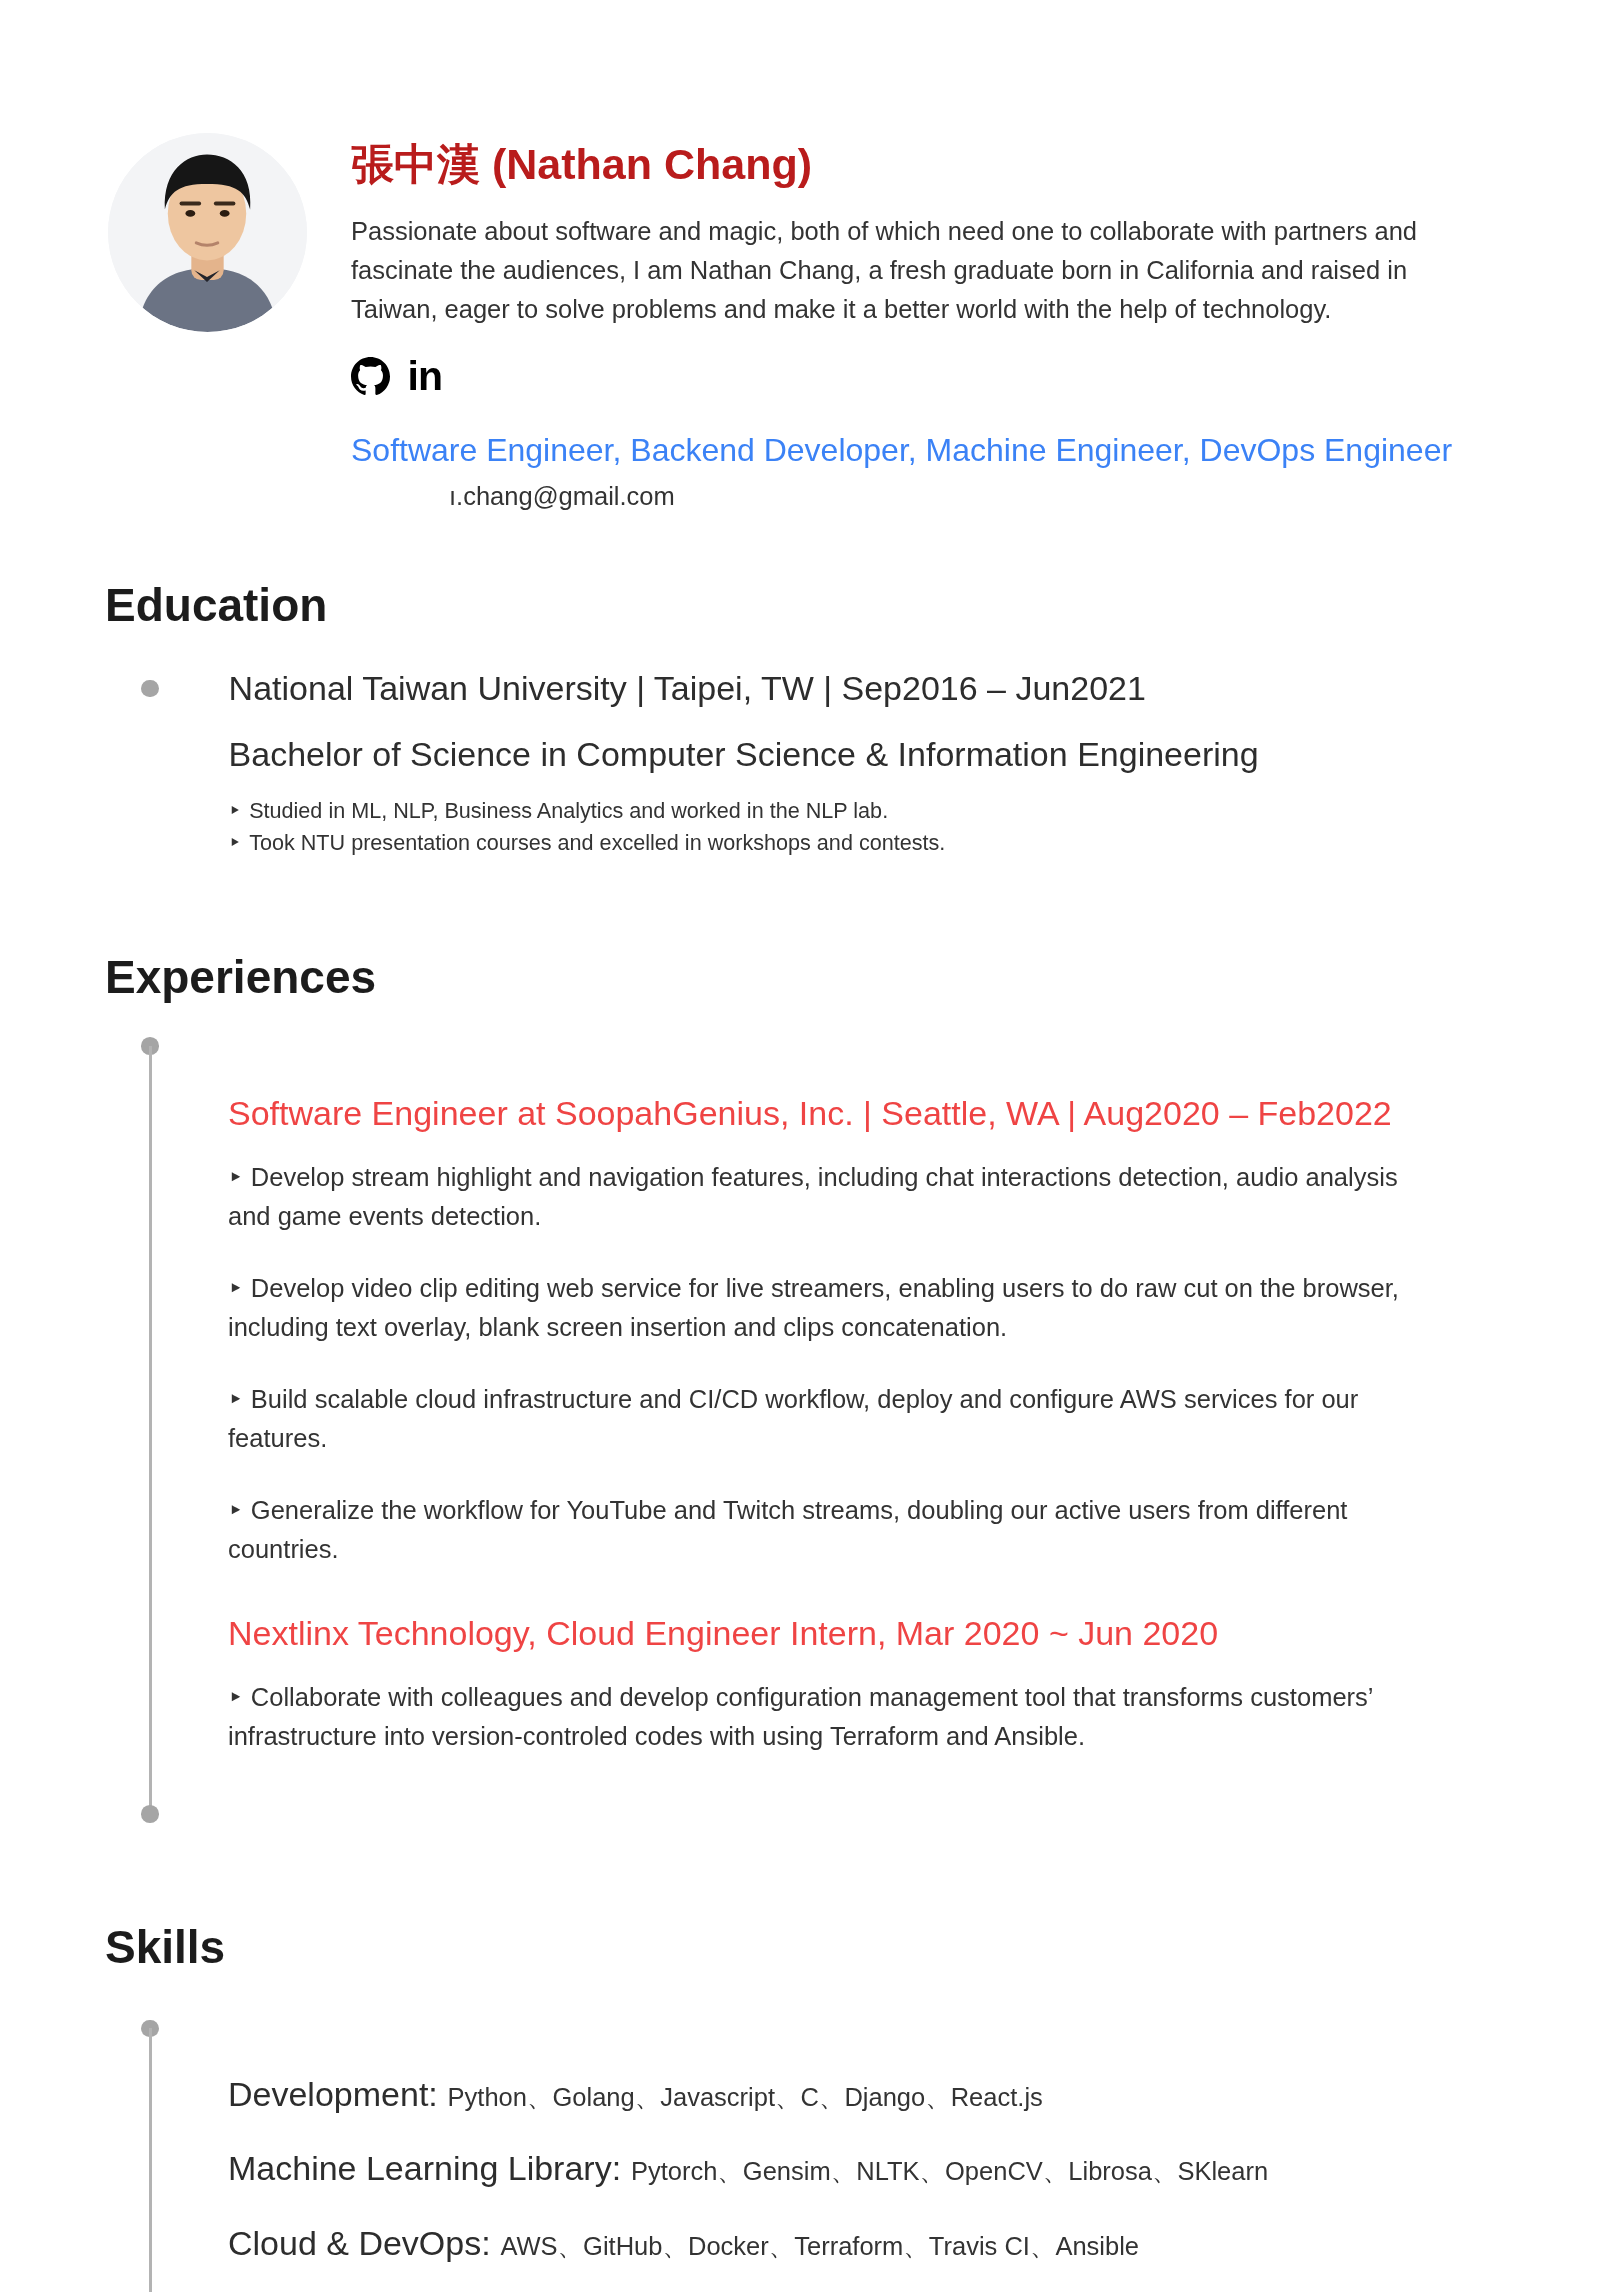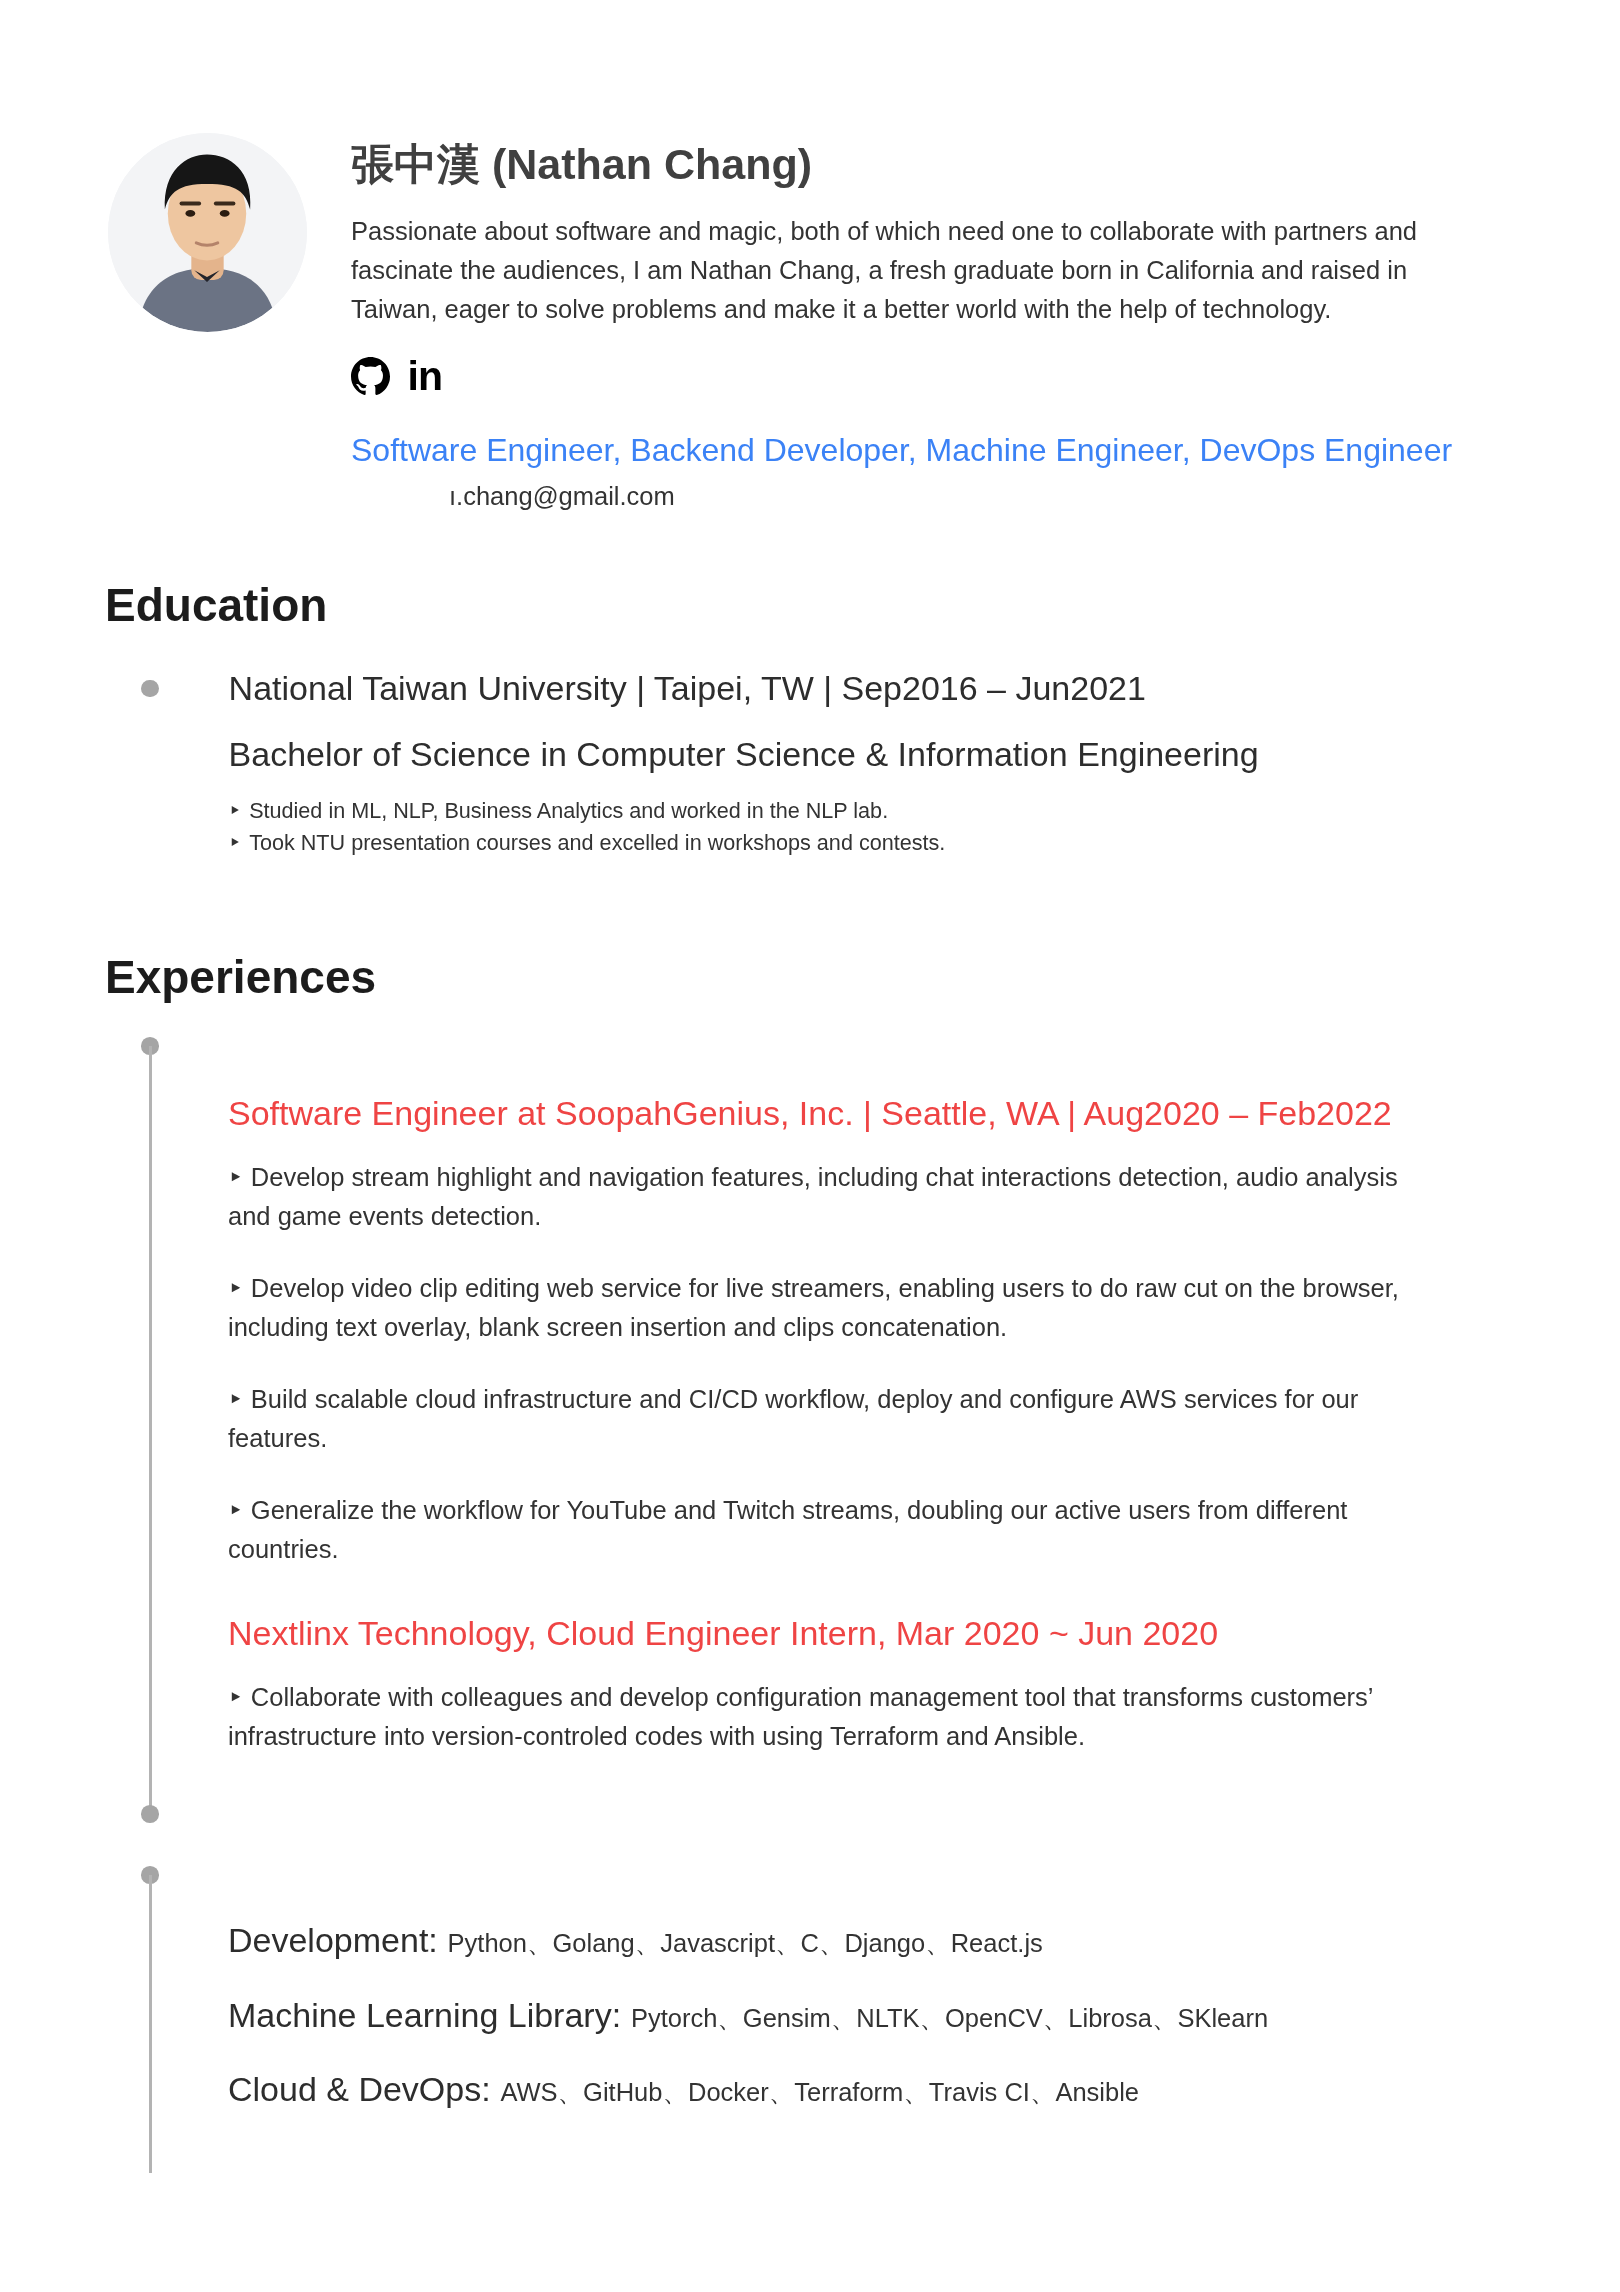--- a/index.html
+++ b/index.html
@@ -16,21 +16,21 @@
 
   
   .header { display:flex; padding:133px 59px 0 108px; }
   .avatar {
     flex:0 0 199px; width:199px; height:199px;
     border-radius:50%; overflow:hidden; background:#f3f4f6;
   }
   .avatar svg { display:block; width:199px; height:199px; }
   .header-text { margin-left:44px; padding-top:5.9px; max-width:1157px; }
   .name {
-    font-size:43px; font-weight:700; color:#404040;
+    font-size:43px; font-weight:700; color:#b91c1c;
     letter-spacing:0; line-height:1.2; margin-bottom:21.6px;
   }
   .bio-line { font-size:25.5px; line-height:39px; color:#333333; }
   .icons-row { display:flex; align-items:center; margin-top:25.5px; height:43px; }
   .gh-link { display:inline-flex; align-items:center; }
   .gh-link svg { width:39px; height:39px; fill:#000000; }
   .li-link {
     margin-left:17.6px; font-size:41px; font-weight:800; color:#000000;
     line-height:1; letter-spacing:-1px; text-decoration:none;
   }
@@ -171,20 +171,21 @@
         <div class="xp-bullet"><span class="marker">‣</span><span>Generalize the workflow for YouTube and Twitch streams, doubling our active users from different countries.</span></div>
 
         <div class="job-title second">Nextlinx Technology, Cloud Engineer Intern, Mar 2020 ~ Jun 2020</div>
         <div class="xp-bullet"><span class="marker">‣</span><span>Collaborate with colleagues and develop configuration management tool that transforms customers’ infrastructure into version-controled codes with using Terraform and Ansible.</span></div>
 
       </div>
     </div>
   </div>
 
   <div id="skills">
+    <div class="section-title">Skills</div>
     <div class="timeline">
       <span class="dot rail-dot-top"></span>
       <span class="rail-line"></span>
 
       <div class="timeline-content">
         <div class="skill-line">
           <span class="skill-label">Development:</span><span class="skill-items">Python、Golang、Javascript、C、Django、React.js</span>
         </div>
         <div class="skill-line">
           <span class="skill-label">Machine Learning Library:</span><span class="skill-items">Pytorch、Gensim、NLTK、OpenCV、Librosa、SKlearn</span>

